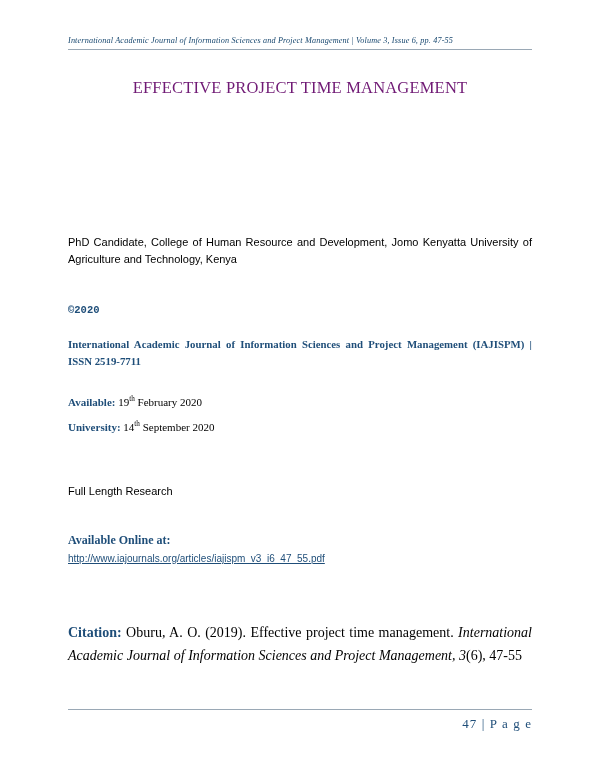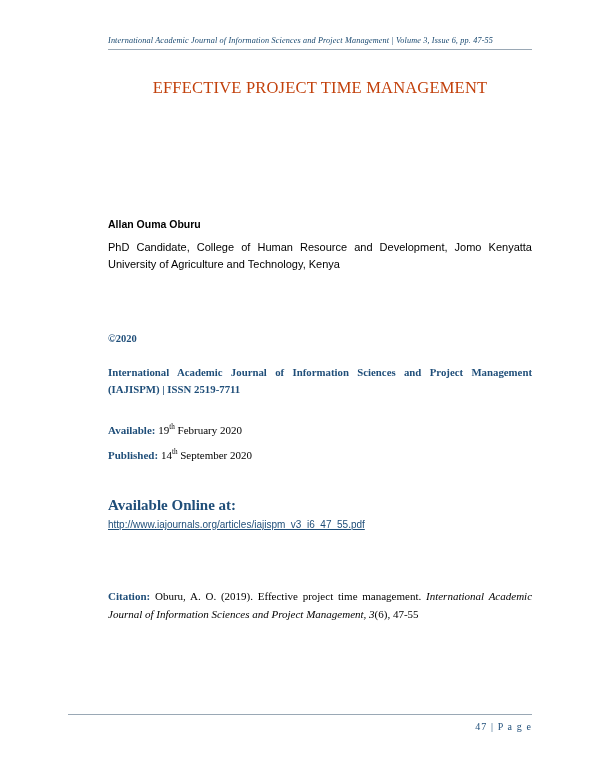--- a/index.html
+++ b/index.html
@@ -12,21 +12,21 @@
     height: 776px;
     font-family: "Liberation Serif", serif;
     color: #000000;
     overflow: hidden;
   }
   .page {
     position: relative;
     width: 600px;
     height: 776px;
     box-sizing: border-box;
-    padding: 28px 68px 0 108px;
+    padding: 28px 68px 0 68px;
     background: #ffffff;
   }
 
   .running-head {
     font-family: "Liberation Serif", serif;
     font-style: italic;
     font-size: 8.2px;
     color: #16466e;
     letter-spacing: 0.15px;
     text-align: left;
@@ -35,21 +35,21 @@
   .rule-top {
     border-bottom: 1px solid #9aa8b5;
     margin-top: 4px;
     margin-bottom: 0;
   }
 
   .title {
     text-align: center;
     font-family: "Liberation Serif", serif;
     font-size: 16.5px;
-    color: #c2410c;
+    color: #701a75;
     letter-spacing: 0.2px;
     margin-top: 28px;
   }
 
   .spacer-big {
     height: 120px;
   }
 
   .author {
     font-family: "Liberation Sans", sans-serif;
@@ -57,29 +57,29 @@
     font-weight: bold;
     color: #000000;
     margin-top: 0;
   }
   .affiliation {
     font-family: "Liberation Sans", sans-serif;
     font-size: 11px;
     color: #000000;
     line-height: 1.55;
     text-align: justify;
-    margin-top: 9px;
+    margin-top: 16px;
   }
 
   .copyright {
-    font-family: Liberation Serif, serif;
+    font-family: Liberation Mono, monospace;
     font-weight: bold;
     font-size: 10.5px;
     color: #1f4e79;
-    margin-top: 60px;
+    margin-top: 36px;
   }
 
   .journal-line {
     font-family: "Liberation Serif", serif;
     font-weight: bold;
     font-size: 10.8px;
     color: #1f4e79;
     line-height: 1.6;
     text-align: justify;
     margin-top: 20px;
@@ -107,37 +107,37 @@
   .full-length {
     font-family: "Liberation Sans", sans-serif;
     font-size: 11px;
     color: #000000;
     margin-top: 52px;
   }
 
   .available {
     font-family: "Liberation Serif", serif;
     font-weight: bold;
-    font-size: 15px;
+    font-size: 12px;
     color: #1f4e79;
     margin-top: 36px;
   }
 
   .url {
     font-family: "Liberation Sans", sans-serif;
     font-size: 10px;
     color: #1f4e79;
     text-decoration: underline;
     margin-top: 4px;
     display: inline-block;
   }
 
   .citation {
     font-family: "Liberation Serif", serif;
-    font-size: 11px;
+    font-size: 14px;
     color: #000000;
     line-height: 1.62;
     text-align: justify;
     margin-top: 56px;
   }
   .citation .cit-lbl {
     font-weight: bold;
     color: #1f4e79;
   }
   .citation .ital {
@@ -149,56 +149,56 @@
     left: 68px;
     right: 68px;
     bottom: 44px;
   }
   .rule-bottom {
     border-bottom: 1px solid #9aa8b5;
   }
   .page-num {
     text-align: right;
     font-family: "Liberation Serif", serif;
-    font-size: 10px;
+    font-size: 13px;
     color: #1f4e79;
     letter-spacing: 1.1px;
     margin-top: 6px;
   }
 </style>
 </head>
 <body>
 
 <div class="page">
 
   <div class="running-head">International Academic Journal of Information Sciences and Project Management | Volume 3, Issue 6, pp. 47-55</div>
   <div class="rule-top"></div>
 
   <div class="title">EFFECTIVE PROJECT TIME MANAGEMENT</div>
 
   <div class="spacer-big"></div>
 
-  <div class="author">Allan Ouma Oburu</div>
   <div class="affiliation">PhD Candidate, College of Human Resource and Development, Jomo Kenyatta University of Agriculture and Technology, Kenya</div>
 
   <div class="copyright">©2020</div>
 
   <div class="journal-line">International Academic Journal of Information Sciences and Project Management (IAJISPM) | ISSN 2519-7711</div>
 
   <div class="dates">
     <div class="date-row">
       <span class="lbl">Available:</span>
       <span>19</span><sup>th</sup><span> February 2020</span>
     </div>
     <div class="date-row">
-      <span class="lbl">Published:</span>
+      <span class="lbl">University:</span>
       <span>14</span><sup>th</sup><span> September 2020</span>
     </div>
   </div>
 
+  <div class="full-length">Full Length Research</div>
 
   <div class="available">Available Online at:</div>
 
   <a class="url" href="#">http://www.iajournals.org/articles/iajispm_v3_i6_47_55.pdf</a>
 
   <div class="citation">
     <span class="cit-lbl">Citation:</span><span> Oburu, A. O. (2019). Effective project time management. </span><span class="ital">International Academic Journal of Information Sciences and Project Management, 3</span><span>(6), 47-55</span>
   </div>
 
   <div class="footer">

